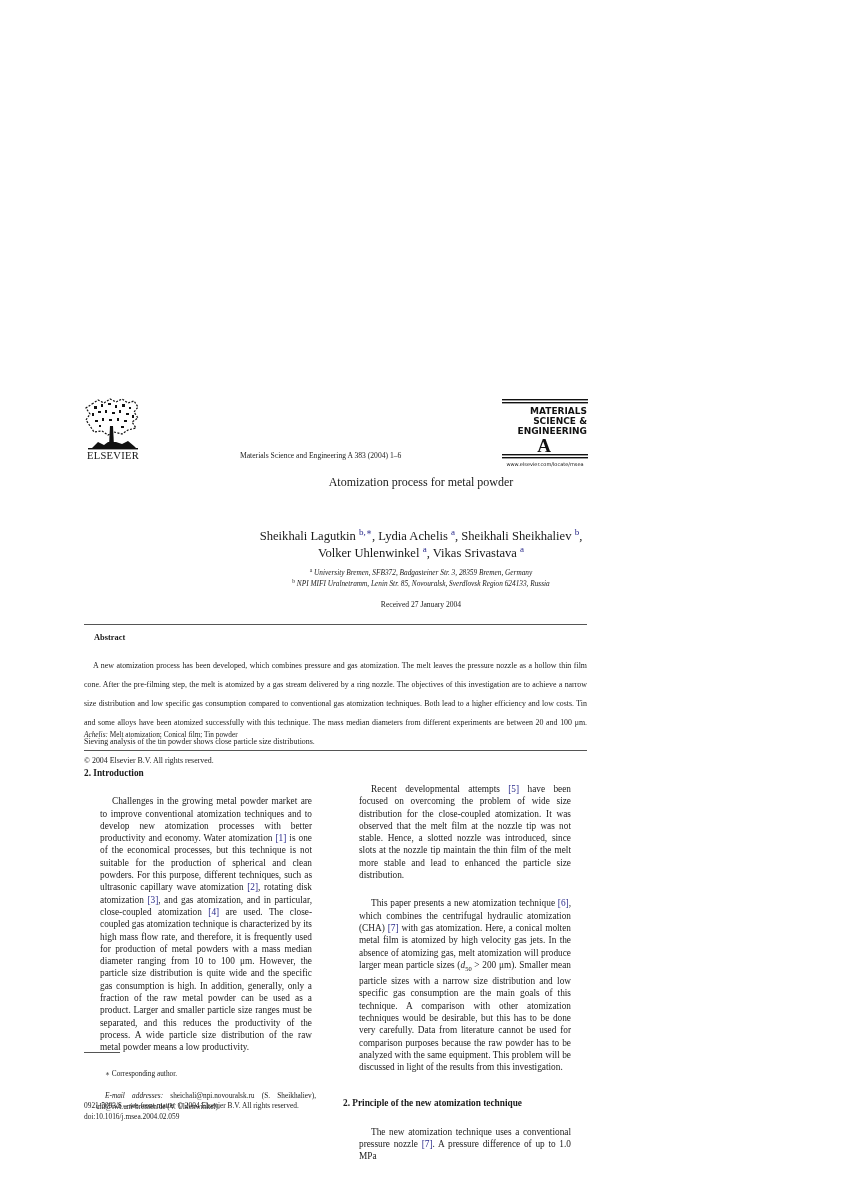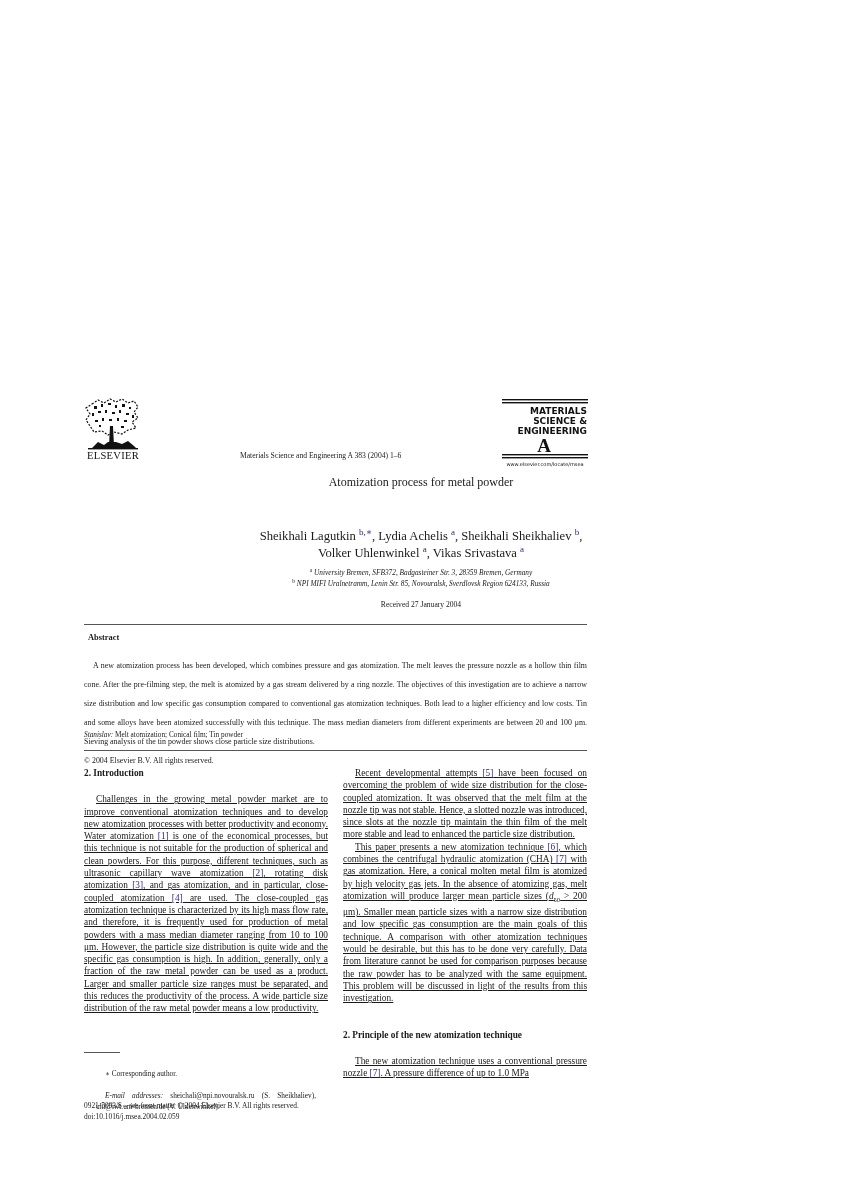--- a/index.html
+++ b/index.html
@@ -18,29 +18,29 @@
   #title { left: 0; width: 842px; top: 475px; text-align: center; font-size: 12px; }
   #authors { left: 0; width: 842px; top: 528px; text-align: center; font-size: 12.6px; line-height: 17px; }
   #affils { left: 0; width: 842px; top: 567px; text-align: center; font-size: 7.3px; line-height: 11px; font-style: italic; }
   #affils .mark { font-style: normal; font-size: 5.5px; vertical-align: super; line-height: 0; }
   #received { left: 0; width: 842px; top: 600px; text-align: center; font-size: 7.6px; }
 
   .rule { background: #555; height: 1px; left: 84px; width: 503px; }
   #rule1 { top: 624px; }
   #rule2 { top: 750px; }
 
-  #abstract-head { left: 88px; top: 633px; font-size: 8.4px; font-weight: bold; }
+  #abstract-head { left: 94px; top: 633px; font-size: 8.4px; font-weight: bold; }
   #abstract-body { left: 84px; top: 656px; width: 503px; font-size: 7.9px; line-height: 19px; text-align: justify; text-indent: 9px; }
   #abstract-copy { display: block; text-indent: 0; }
   #keywords { left: 84px; top: 730px; font-size: 7.3px; }
   #keywords i { font-style: italic; }
 
   
   .col { width: 244px; font-size: 9.3px; line-height: 12.3px; text-align: justify; }
-  .col p { margin: 0; text-indent: 12px; text-decoration: underline; }
+  .col p { margin: 16px; text-indent: 12px; }
   .col h2 { font-size: 9.3px; font-weight: bold; margin: 0; text-indent: 0; }
   #col-left { left: 84px; top: 767px; }
   #col-right { left: 343px; top: 767px; }
   #intro-head { margin-bottom: 14px !important; }
   #sec2-head { margin-top: 24px !important; margin-bottom: 14px !important; }
 
   
   #fn-rule { left: 84px; top: 1052px; width: 36px; height: 1px; background: #555; }
   #footnotes { left: 84px; top: 1057px; width: 244px; font-size: 7.3px; line-height: 10.4px; text-align: justify; }
   #footnotes p { margin: 12px; text-indent: 9px; }
@@ -117,21 +117,21 @@
 <div id="received" class="abs">Received 27 January 2004</div>
 
 <div id="rule1" class="abs rule"></div>
 
 <div id="abstract-head" class="abs">Abstract</div>
 <div id="abstract-body" class="abs">
   <span>A new atomization process has been developed, which combines pressure and gas atomization. The melt leaves the pressure nozzle as a hollow thin film cone. After the pre-filming step, the melt is atomized by a gas stream delivered by a ring nozzle. The objectives of this investigation are to achieve a narrow size distribution and low specific gas consumption compared to conventional gas atomization techniques. Both lead to a higher efficiency and low costs. Tin and some alloys have been atomized successfully with this technique. The mass median diameters from different experiments are between 20 and 100 μm. Sieving analysis of the tin powder shows close particle size distributions.</span>
   <span id="abstract-copy">© 2004 Elsevier B.V. All rights reserved.</span>
 </div>
 <div id="keywords" class="abs">
-  <i>Stanislav:</i>
+  <i>Achelis:</i>
   <span>Melt atomization; Conical film; Tin powder</span>
 </div>
 
 <div id="rule2" class="abs rule"></div>
 
 <div id="col-left" class="abs col">
   <h2 id="intro-head">2.  Introduction</h2>
   <p><span>Challenges in the growing metal powder market are to improve conventional atomization techniques and to develop new atomization processes with better productivity and economy. Water atomization </span><a class="cite">[1]</a><span> is one of the economical processes, but this technique is not suitable for the production of spherical and clean powders. For this purpose, different techniques, such as ultrasonic capillary wave atomization </span><a class="cite">[2]</a><span>, rotating disk atomization </span><a class="cite">[3]</a><span>, and gas atomization, and in particular, close-coupled atomization </span><a class="cite">[4]</a><span> are used. The close-coupled gas atomization technique is characterized by its high mass flow rate, and therefore, it is frequently used for production of metal powders with a mass median diameter ranging from 10 to 100 μm. However, the particle size distribution is quite wide and the specific gas consumption is high. In addition, generally, only a fraction of the raw metal powder can be used as a product. Larger and smaller particle size ranges must be separated, and this reduces the productivity of the process. A wide particle size distribution of the raw metal powder means a low productivity.</span></p>
 </div>
 

